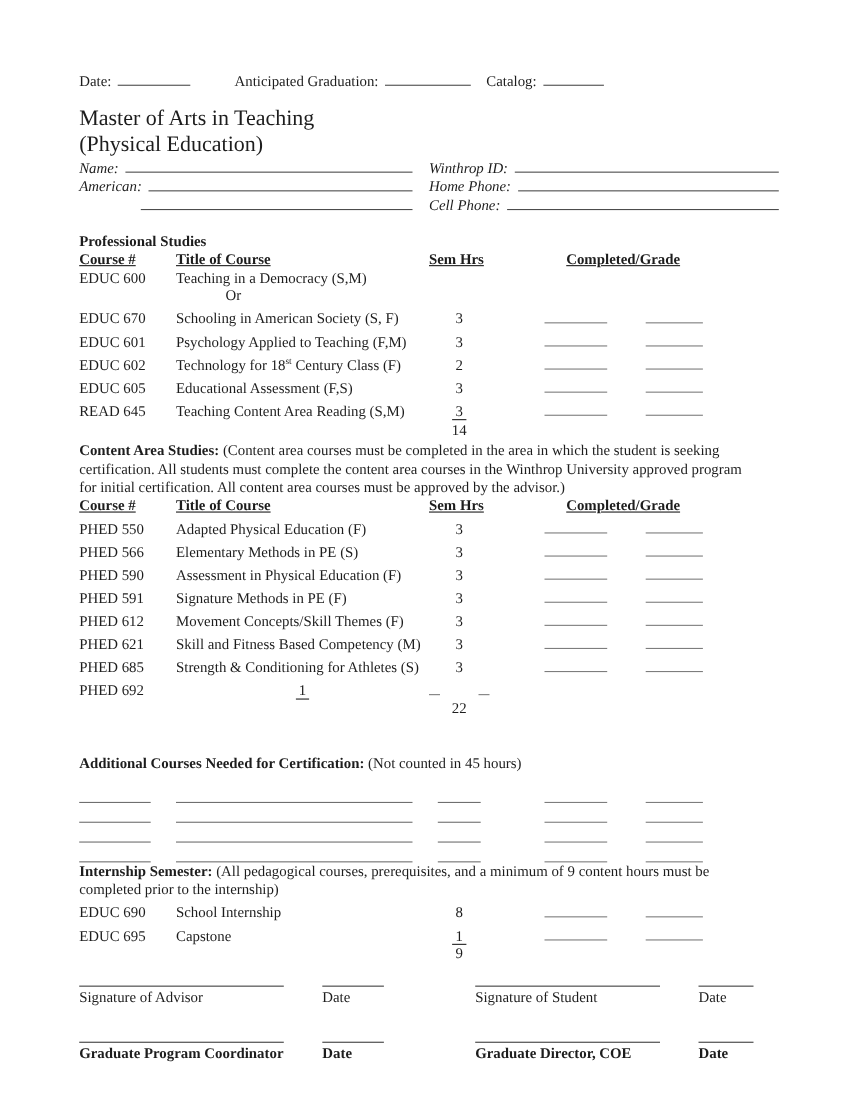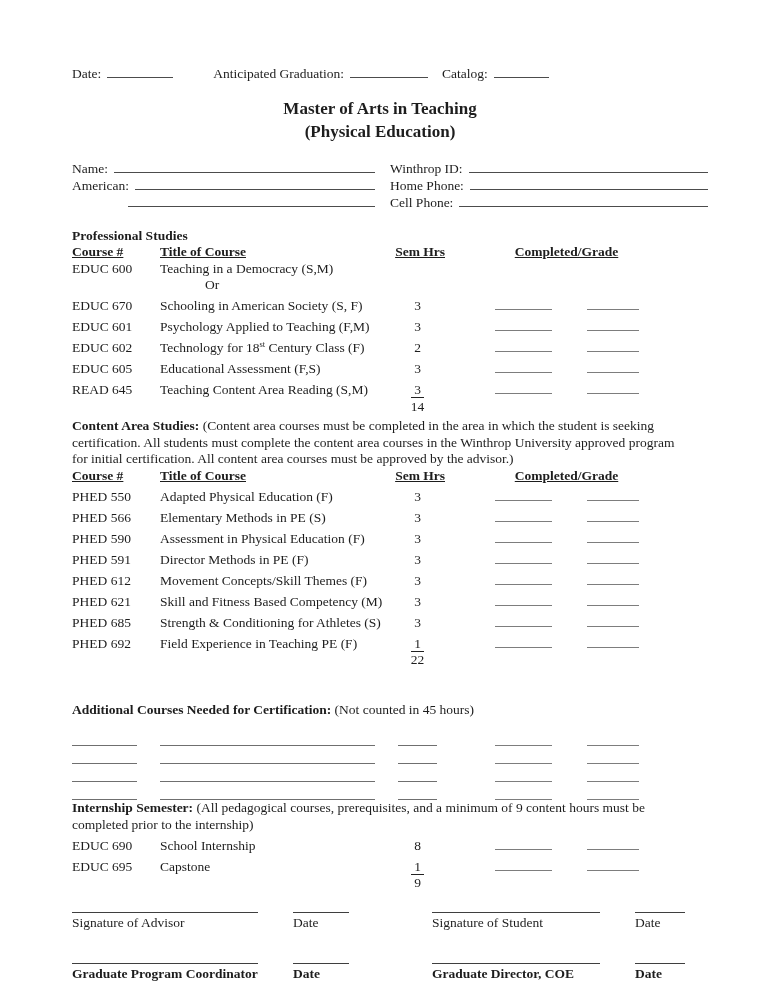--- a/index.html
+++ b/index.html
@@ -6,35 +6,35 @@
   body{width:768px;height:994px;font-family:"Liberation Serif","DejaVu Serif",serif;color:#1d1d1d;}
   .page{box-sizing:border-box;width:748px;height:994px;padding:64px 60px 0 72px;font-size:13.5px;line-height:16.5px;overflow:hidden;}
   .b{font-weight:bold;}
   
   .fl{display:inline-block;border-bottom:1px solid #4c4c4c;height:13px;vertical-align:baseline;}
   
   .toprow{display:flex;align-items:baseline;white-space:nowrap;}
   .toprow .gap1{width:40px;} .toprow .gap2{width:14px;}
   .lblgap{display:inline-block;width:6px;}
   
-  .title{margin-top:14px;text-align:center;font-weight:bold;font-size:17px;line-height:23px;}
-  
-  .ident{margin-top:16px;display:grid;grid-template-columns:303px 15px 318px;}
+  .title{margin-top:14px;font-weight:normal;font-size:20px;line-height:23px;}
+  
+  .ident{margin-top:0;display:grid;grid-template-columns:303px 15px 318px;font-style:italic;}
   .identcol .irow{display:flex;align-items:baseline;height:17px;}
   .identcol .irow .fl{flex:1;}
   .irow.indent{padding-left:56px;}
   
   .sect{margin-top:18px;}
   .trow{display:grid;grid-template-columns:88px 230px 55px 1fr;align-items:baseline;min-height:16.5px;}
   .ch{text-align:center;}
   .cg{display:flex;justify-content:center;gap:35px;align-items:flex-end;height:16.5px;}
   .cg .bl1{width:57px;height:15px;border-bottom:1.2px solid #7d7d7d;}
   .cg .bl2{width:52px;height:15px;border-bottom:1.2px solid #7d7d7d;}
   .thead{font-weight:bold;}
-  .thead .hu{text-decoration:underline;text-align:right;}
+  .thead .hu{text-decoration:underline;}
   .thead .cg-h{text-align:center;}
   .orcell{padding-left:45px;}
   .hrs-u{border-bottom:1.1px solid #222;padding:0 3px;}
   sup{font-size:8.5px;line-height:0;}
   
   .note{margin:0;}
   
   .blankrows{margin-top:10px;}
   .brow{display:grid;grid-template-columns:88px 230px 55px 1fr;align-items:end;height:18px;}
   .brow .bc{width:65px;height:15px;border-bottom:1.2px solid #6f6f6f;}
@@ -210,21 +210,21 @@
       <div>PHED 590</div>
       <div>Assessment in Physical Education (F)</div>
       <div class="ch">3</div>
       <div class="cg">
           <span class="bl1"></span>
           <span class="bl2"></span>
         </div>
     </div>
     <div class="trow">
       <div>PHED 591</div>
-      <div>Director Methods in PE (F)</div>
+      <div>Signature Methods in PE (F)</div>
       <div class="ch">3</div>
       <div class="cg">
           <span class="bl1"></span>
           <span class="bl2"></span>
         </div>
     </div>
     <div class="trow">
       <div>PHED 612</div>
       <div>Movement Concepts/Skill Themes (F)</div>
       <div class="ch">3</div>
@@ -246,21 +246,20 @@
       <div>PHED 685</div>
       <div>Strength &amp; Conditioning for Athletes (S)</div>
       <div class="ch">3</div>
       <div class="cg">
           <span class="bl1"></span>
           <span class="bl2"></span>
         </div>
     </div>
     <div class="trow">
       <div>PHED 692</div>
-      <div>Field Experience in Teaching PE (F)</div>
       <div class="ch"><span class="hrs-u">1</span></div>
       <div class="cg">
           <span class="bl1"></span>
           <span class="bl2"></span>
         </div>
     </div>
     <div class="trow">
       <div></div>
         <div></div>
       <div class="ch">22</div>

